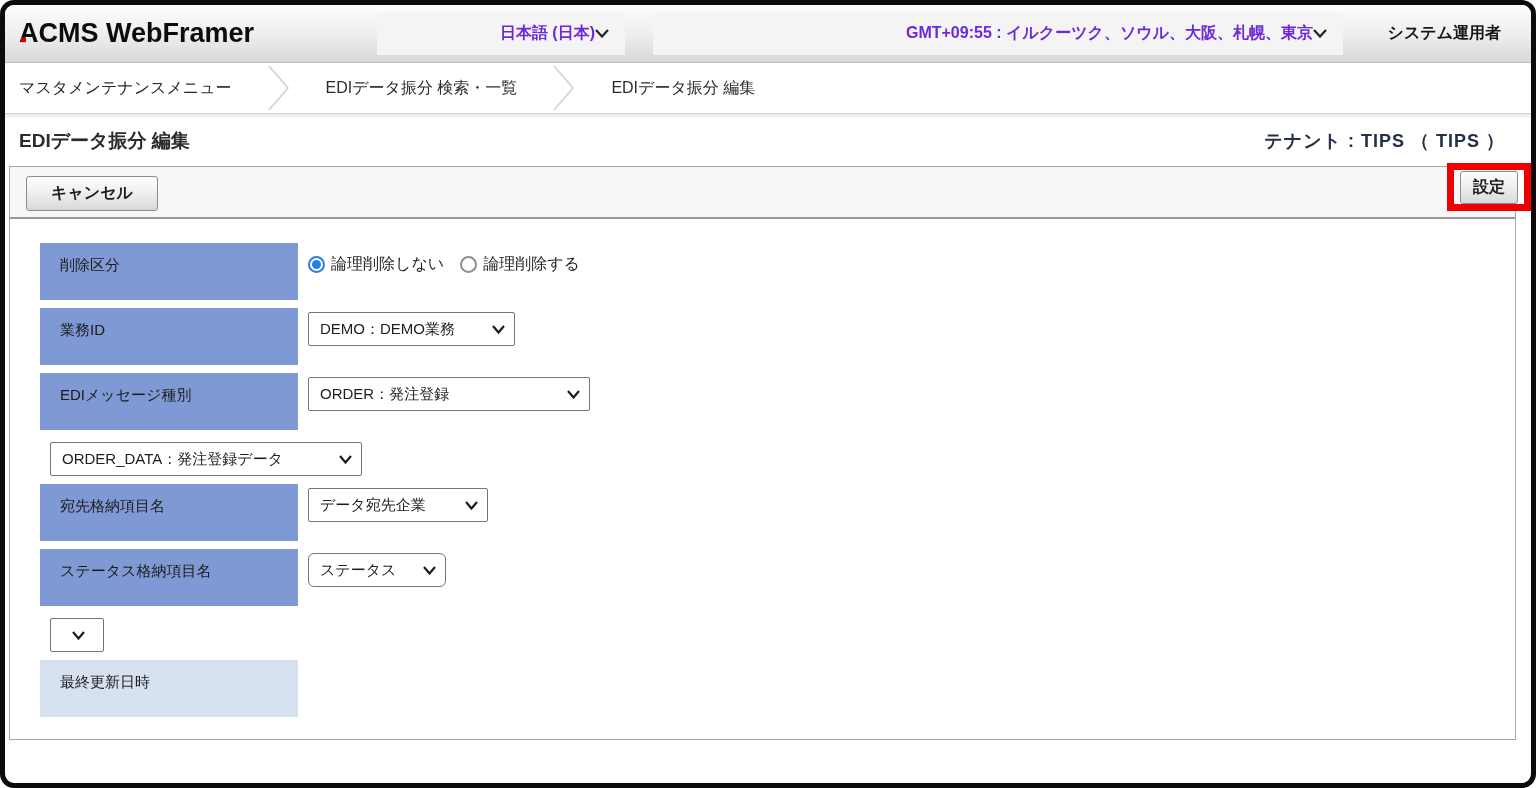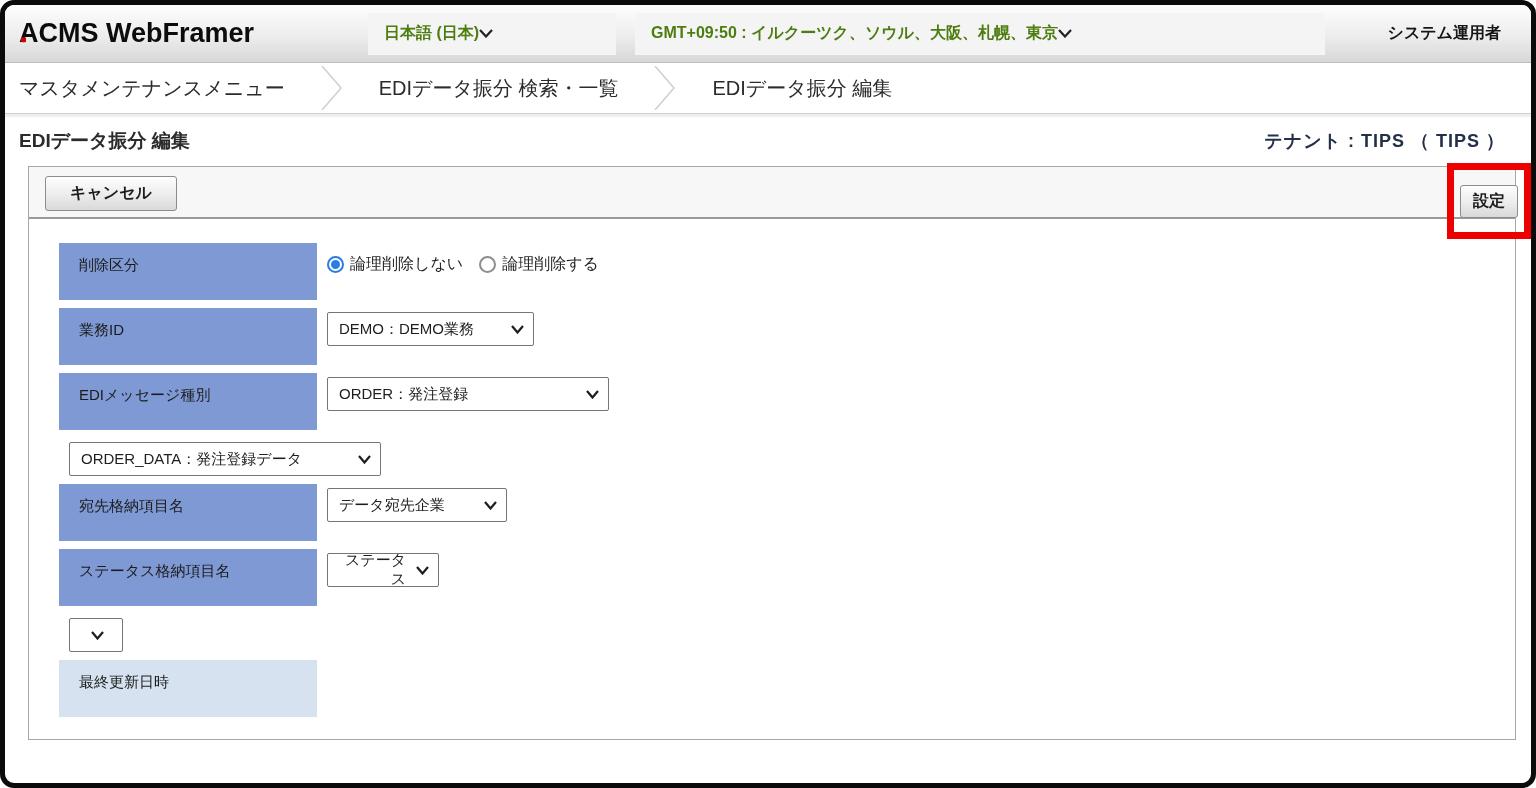--- a/index.html
+++ b/index.html
@@ -3,52 +3,52 @@
 <meta charset="utf-8">
 <style>
   html,body{margin:0;padding:0;background:#fff;}
   *{font-family:"Liberation Sans","DejaVu Sans",sans-serif;}
   #page{
     width:1536px;height:788px;box-sizing:border-box;position:relative;
     border:5px solid #0b0b0b;border-radius:14px;background:#fff;overflow:hidden;
   }
   
   .app-header{
-    height:58px;display:flex;align-items:center;gap:19px;
+    height:58px;display:flex;align-items:center;gap:28px;
     background:linear-gradient(180deg,#fdfdfd 0%,#ededed 55%,#d7d7d7 100%);
     border-bottom:1px solid #bdbdbd;padding:0 16px 0 14px;box-sizing:border-box;
   }
   .logo{font-size:27px;font-weight:900;color:#0c0c0c;letter-spacing:0px;
     position:relative;width:330px;flex:none;transform:scaleY(1.04);}
   .logo::after{content:'';position:absolute;left:2px;bottom:7px;width:5px;height:5px;background:#c00;border-radius:1px;}
   .hdr-select{
-    height:42px;background:#f4f4f4;display:flex;align-items:center;justify-content:flex-start;
-    padding:0 16px;box-sizing:border-box;font-size:16px;font-weight:bold;color:#4d7c0f;cursor:pointer;
+    height:42px;background:#f4f4f4;display:flex;align-items:center;justify-content:flex-end;
+    padding:0 16px;box-sizing:border-box;font-size:16px;font-weight:bold;color:#6d28d9;cursor:pointer;
   }
   .hdr-lang{width:248px;flex:none;}
   .hdr-tz{width:690px;flex:none;}
   .hdr-user{margin-left:auto;margin-right:14px;font-size:16px;font-weight:bold;color:#151515;text-align:center;}
   .chev{flex:none;}
   
   .breadcrumb{height:50px;display:flex;align-items:center;background:#fff;border-bottom:1px solid #cfcfcf;
     box-shadow:0 3px 0 #efefef;padding:0 14px;}
-  .crumb{font-size:20px;color:#2b2b2b;}
+  .crumb{font-size:16px;color:#2b2b2b;}
   .crumb-sep{margin:0 36px;display:flex;align-items:center;}
   
   .title-row{display:flex;align-items:center;justify-content:space-between;padding:14px 26px 10px 14px;}
   .page-title{font-size:19px;font-weight:bold;color:#2b2b2b;}
   .tenant{font-size:18px;font-weight:bold;color:#233048;letter-spacing:1px;}
   
-  .panel{margin:2px 15px 0 23px;border:1px solid #a8a8a8;background:#fff;}
+  .panel{margin:2px 15px 0 4px;border:1px solid #a8a8a8;background:#fff;}
   .toolbar{position:relative;height:52px;background:#f7f7f7;border-bottom:2px solid #9a9a9a;
     padding:9px 0 0 16px;box-sizing:border-box;}
   .btn{background:linear-gradient(180deg,#fefefe 0%,#ececec 55%,#d9d9d9 100%);
     border:1px solid #8d8d8d;border-radius:3px;color:#1c1c1c;font-weight:bold;font-size:16px;
     padding:6px 24px;cursor:pointer;}
-  .highlight{position:absolute;top:-4px;right:-16px;width:84px;height:76px;border:7px solid #ee0000;
+  .highlight{position:absolute;top:-4px;right:-16px;width:84px;height:48px;border:7px solid #ee0000;
     box-sizing:border-box;display:flex;align-items:center;justify-content:center;z-index:5;background:transparent;}
   .highlight .btn{padding:5px 12px;}
   
   .form-body{padding:24px 20px 14px 30px;}
   .frow{display:flex;align-items:flex-start;margin-bottom:8px;}
   .frow-label{width:258px;min-height:57px;box-sizing:border-box;padding:13px 8px 0 20px;
     font-size:15px;font-weight:normal;color:#1b1b1b;flex:none;}
   .tone-dark{background:#7e99d3;}
   .tone-light{background:#d6e2f0;}
   .frow-control{margin-left:10px;display:flex;align-items:center;}
@@ -74,21 +74,21 @@
     <div class="logo">ACMS WebFramer</div>
 
     <div class="hdr-select hdr-lang">
       <span>日本語 (日本)</span>
       <svg class="chev" width="14" height="9" viewBox="0 0 14 9">
           <polyline points="1,1 7,7.5 13,1" fill="none" stroke="#222" stroke-width="2.2"></polyline>
         </svg>
     </div>
 
     <div class="hdr-select hdr-tz">
-      <span>GMT+09:50 : イルクーツク、ソウル、大阪、札幌、東京</span>
+      <span>GMT+09:55 : イルクーツク、ソウル、大阪、札幌、東京</span>
       <svg class="chev" width="14" height="9" viewBox="0 0 14 9">
           <polyline points="1,1 7,7.5 13,1" fill="none" stroke="#222" stroke-width="2.2"></polyline>
         </svg>
     </div>
 
     <div class="hdr-user">システム運用者</div>
   </div>
 
   <div class="breadcrumb">
     <span class="crumb">マスタメンテナンスメニュー</span>
@@ -173,21 +173,21 @@
               <span>データ宛先企業</span>
               <svg width="13" height="9" viewBox="0 0 13 9" class="chev">
                 <polyline points="1,1 6.5,7.5 12,1" fill="none" stroke="#1d1d1d" stroke-width="2.2"></polyline>
               </svg>
             </div>
           </div>
   </div>
         <div class="frow">
     <div class="frow-label tone-dark">ステータス格納項目名</div>
     <div class="frow-control">
-            <div class="sel" style="width: 112px;">
+            <div class="sel" style="width: 138px; border-radius: 6px;">
               <span>ステータス</span>
               <svg width="13" height="9" viewBox="0 0 13 9" class="chev">
                 <polyline points="1,1 6.5,7.5 12,1" fill="none" stroke="#1d1d1d" stroke-width="2.2"></polyline>
               </svg>
             </div>
           </div>
   </div>
         <div class="frow">
     <div class="frow-control">
             <div class="sel empty" style="width: 54px;">

